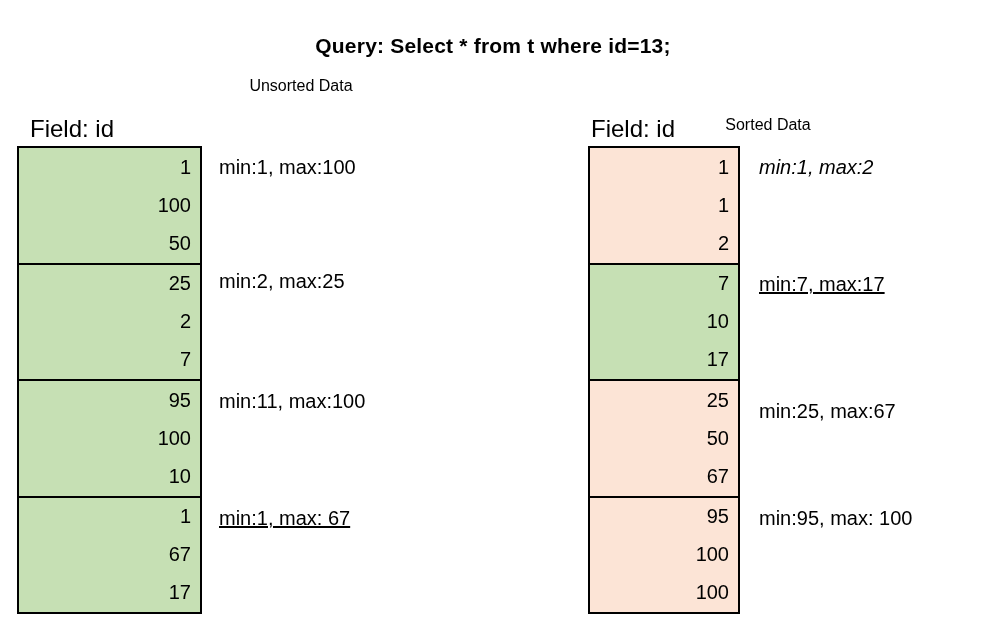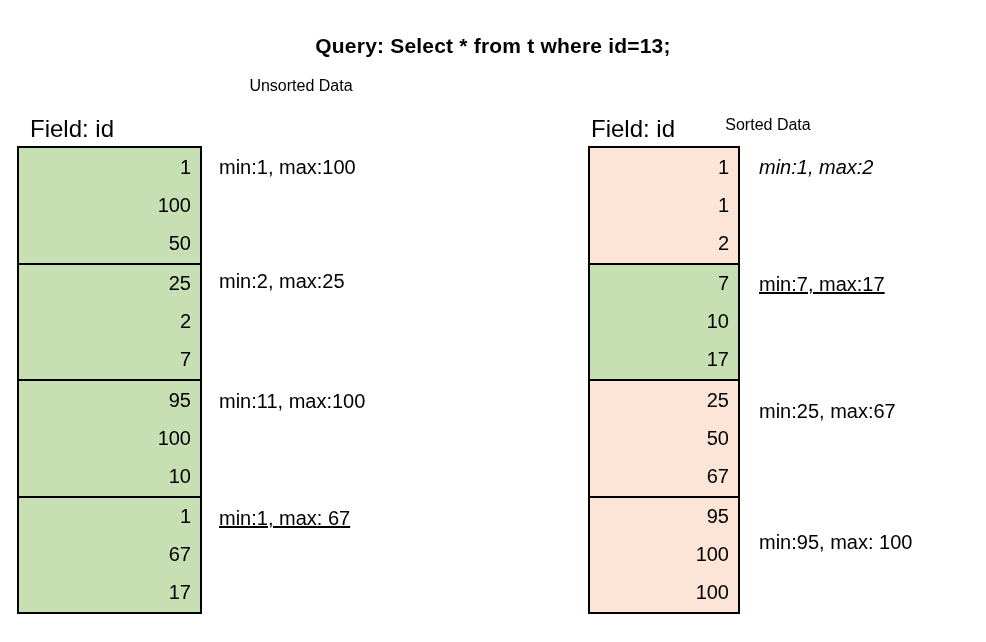--- a/index.html
+++ b/index.html
@@ -150,16 +150,16 @@
         <div class="zone-cell">95</div>
         <div class="zone-cell">100</div>
         <div class="zone-cell">100</div>
       </div>
     </div>
 
   <div class="annotations right">
       <div class="annotation" style="top: 2px; font-style: italic;">min:1, max:2</div>
       <div class="annotation" style="top: 119px; text-decoration: underline;">min:7, max:17</div>
       <div class="annotation" style="top: 246px;">min:25, max:67</div>
-      <div class="annotation" style="top: 353px; margin-top: 24px;">min:95, max: 100</div>
+      <div class="annotation" style="top: 353px;">min:95, max: 100</div>
     </div>
 
 </div>
 
 </body></html>

